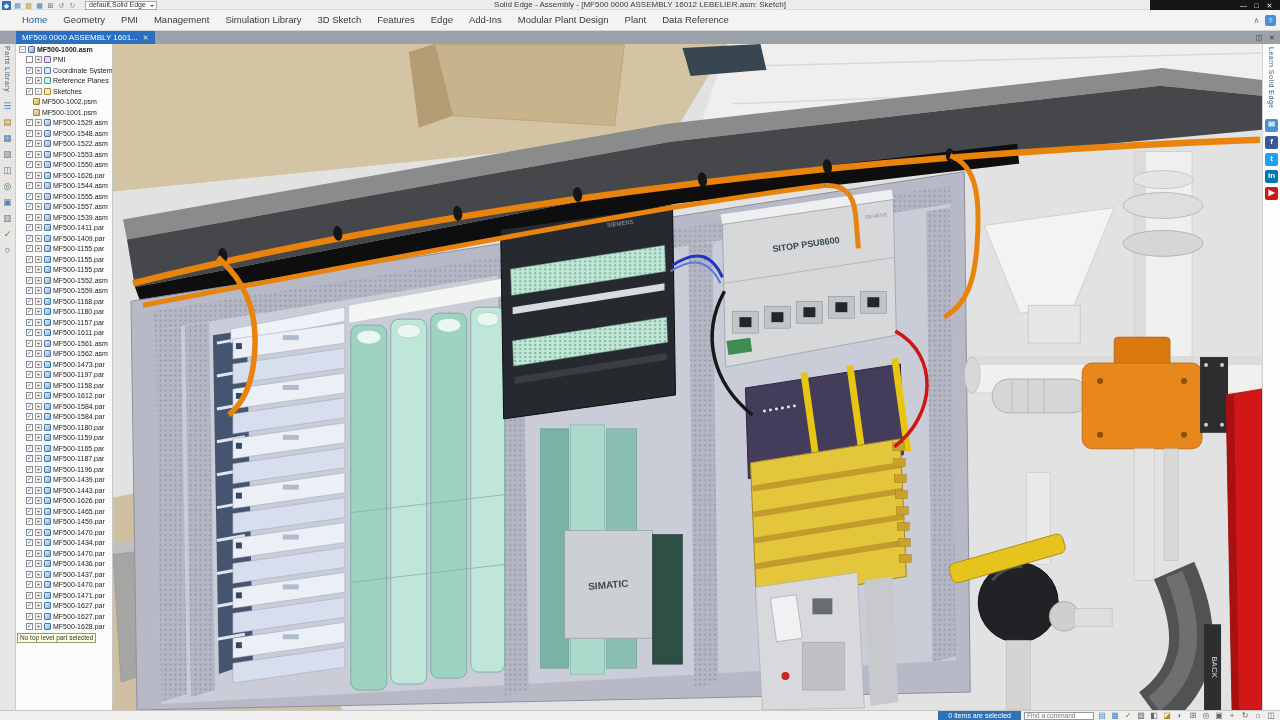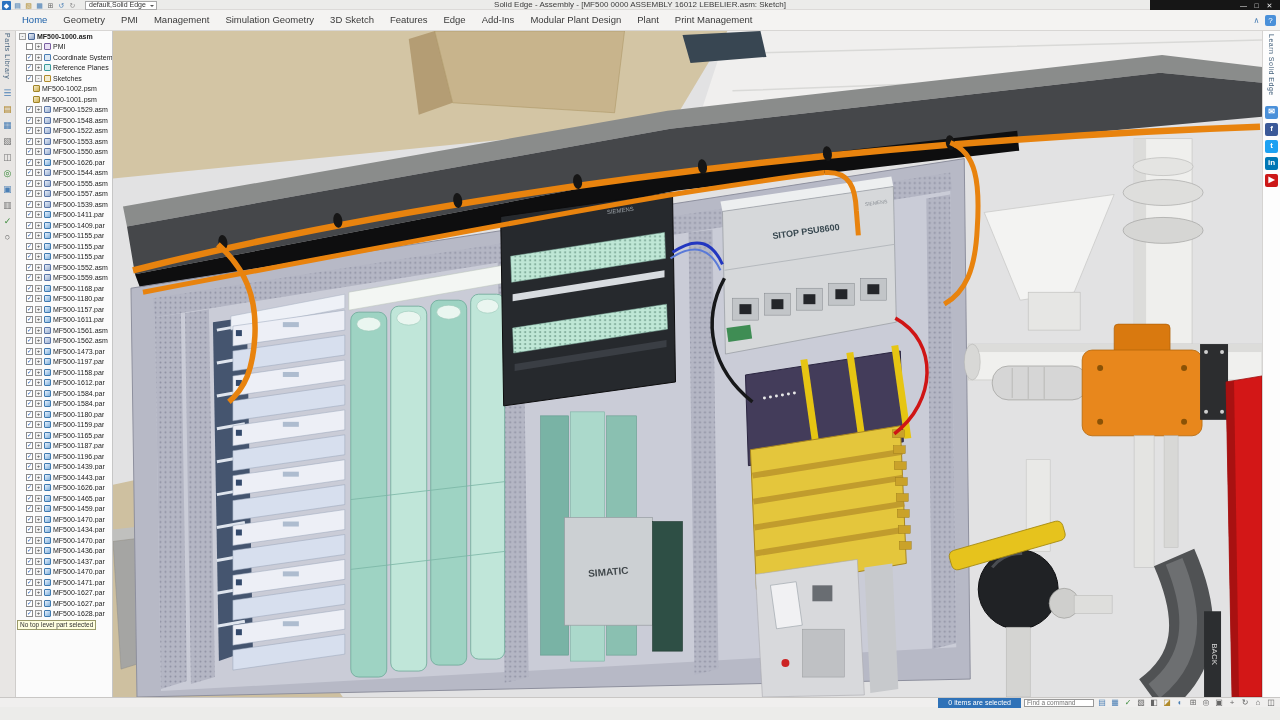--- a/index.html
+++ b/index.html
@@ -108,35 +108,45 @@
         <span class="gicon">✕</span>
       </div>
   </div>
 
   <div class="ribbon">
     <span style="display:flex;">
         <span class="rtab active">Home</span>
         <span class="rtab">Geometry</span>
         <span class="rtab">PMI</span>
         <span class="rtab">Management</span>
-        <span class="rtab">Simulation Geometry</span>
+        <span class="rtab">Simulation Library</span>
         <span class="rtab">3D Sketch</span>
         <span class="rtab">Features</span>
         <span class="rtab">Edge</span>
         <span class="rtab">Add-Ins</span>
         <span class="rtab">Modular Plant Design</span>
         <span class="rtab">Plant</span>
-        <span class="rtab">Print Management</span>
+        <span class="rtab">Data Reference</span>
       </span>
     <span class="ribbon-right">
         <span class="gicon" style="color: rgb(74, 127, 181);">∧</span>
         <span class="gicon" style="color: rgb(255, 255, 255); background: rgb(74, 144, 217);">?</span>
       </span>
   </div>
 
+  <div class="docrow">
+    <div class="doc-tab">
+      <span>MF500 0000 ASSEMBLY 1601...</span>
+      <span class="x">✕</span>
+    </div>
+    <div class="doc-right">
+        <span class="gicon" style="color: rgb(51, 51, 51);">◫</span>
+        <span class="gicon" style="color: rgb(51, 51, 51);">✕</span>
+      </div>
+  </div>
 
   <div class="main">
 
     <div class="left-strip">
       <span class="vlabel">Parts Library</span>
       <span style="display:flex;flex-direction:column;align-items:center;">
           <span class="gicon" style="color: rgb(74, 127, 181);">☰</span>
           <span class="gicon" style="color: rgb(176, 134, 42);">▤</span>
           <span class="gicon" style="color: rgb(74, 127, 181);">▦</span>
           <span class="gicon" style="color: rgb(119, 119, 119);">▧</span>

